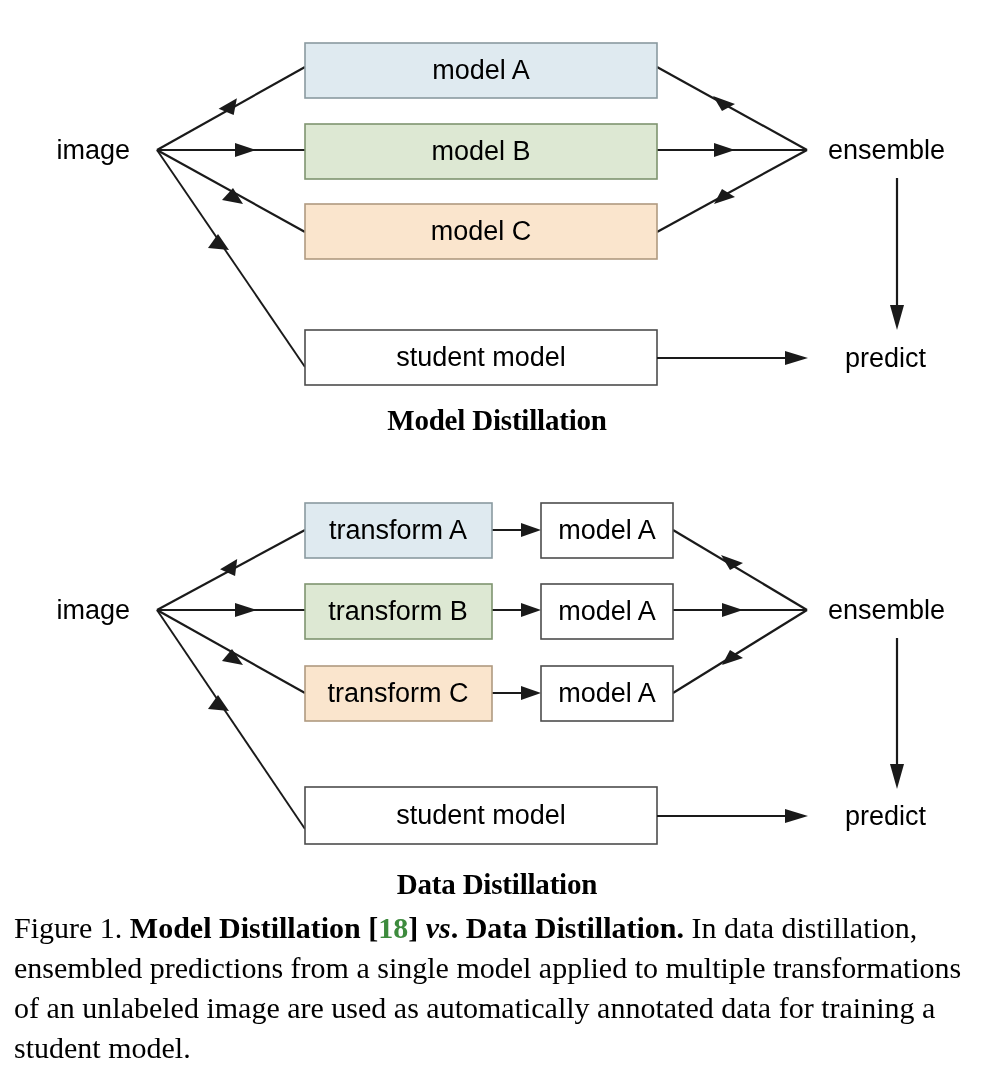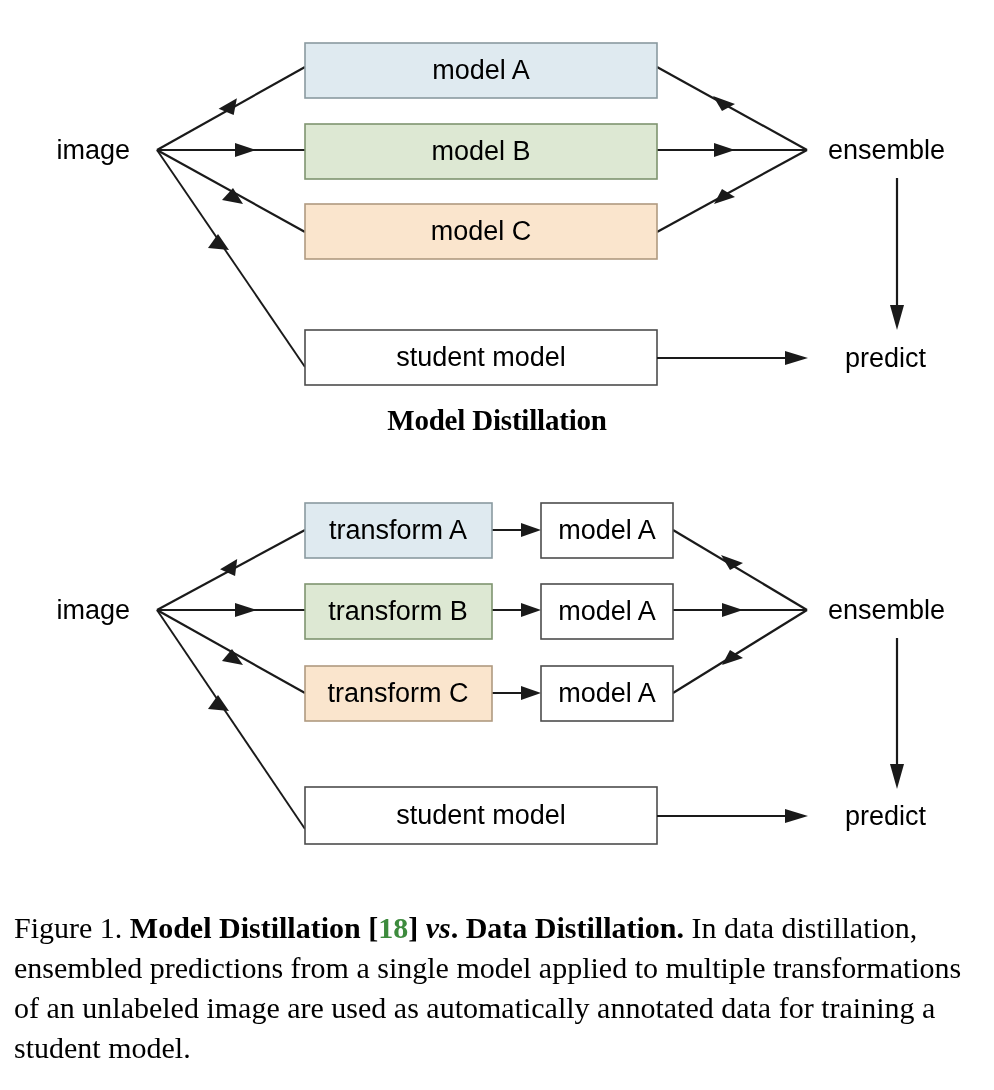--- a/index.html
+++ b/index.html
@@ -236,16 +236,17 @@
     <g>
       <line class="edge" x1="897" y1="171" x2="897" y2="316"></line>
       <polygon class="arrowhead" points="890,297 904,297 897,322"></polygon>
     </g>
 
     <text class="side-label left" x="130" y="145">image</text>
     <text class="side-label right" x="828" y="145">ensemble</text>
     <text class="side-label right" x="845" y="351">predict</text>
   </svg>
 
+  <div class="section-title" id="title-data-distillation">Data Distillation</div>
 
   <div id="caption"><span>Figure 1. </span><span class="b">Model Distillation </span><span class="b">[</span><span class="cite" id="cite-num" style="color: rgb(61, 139, 61);">18</span><span class="b">] </span><span class="it">vs</span><span class="b">. Data Distillation.</span><span> In data distillation, ensembled predictions from a single model applied to multiple transformations of an unlabeled image are used as automatically annotated data for training a student model.</span></div>
 
 </div>
 
 </body></html>

